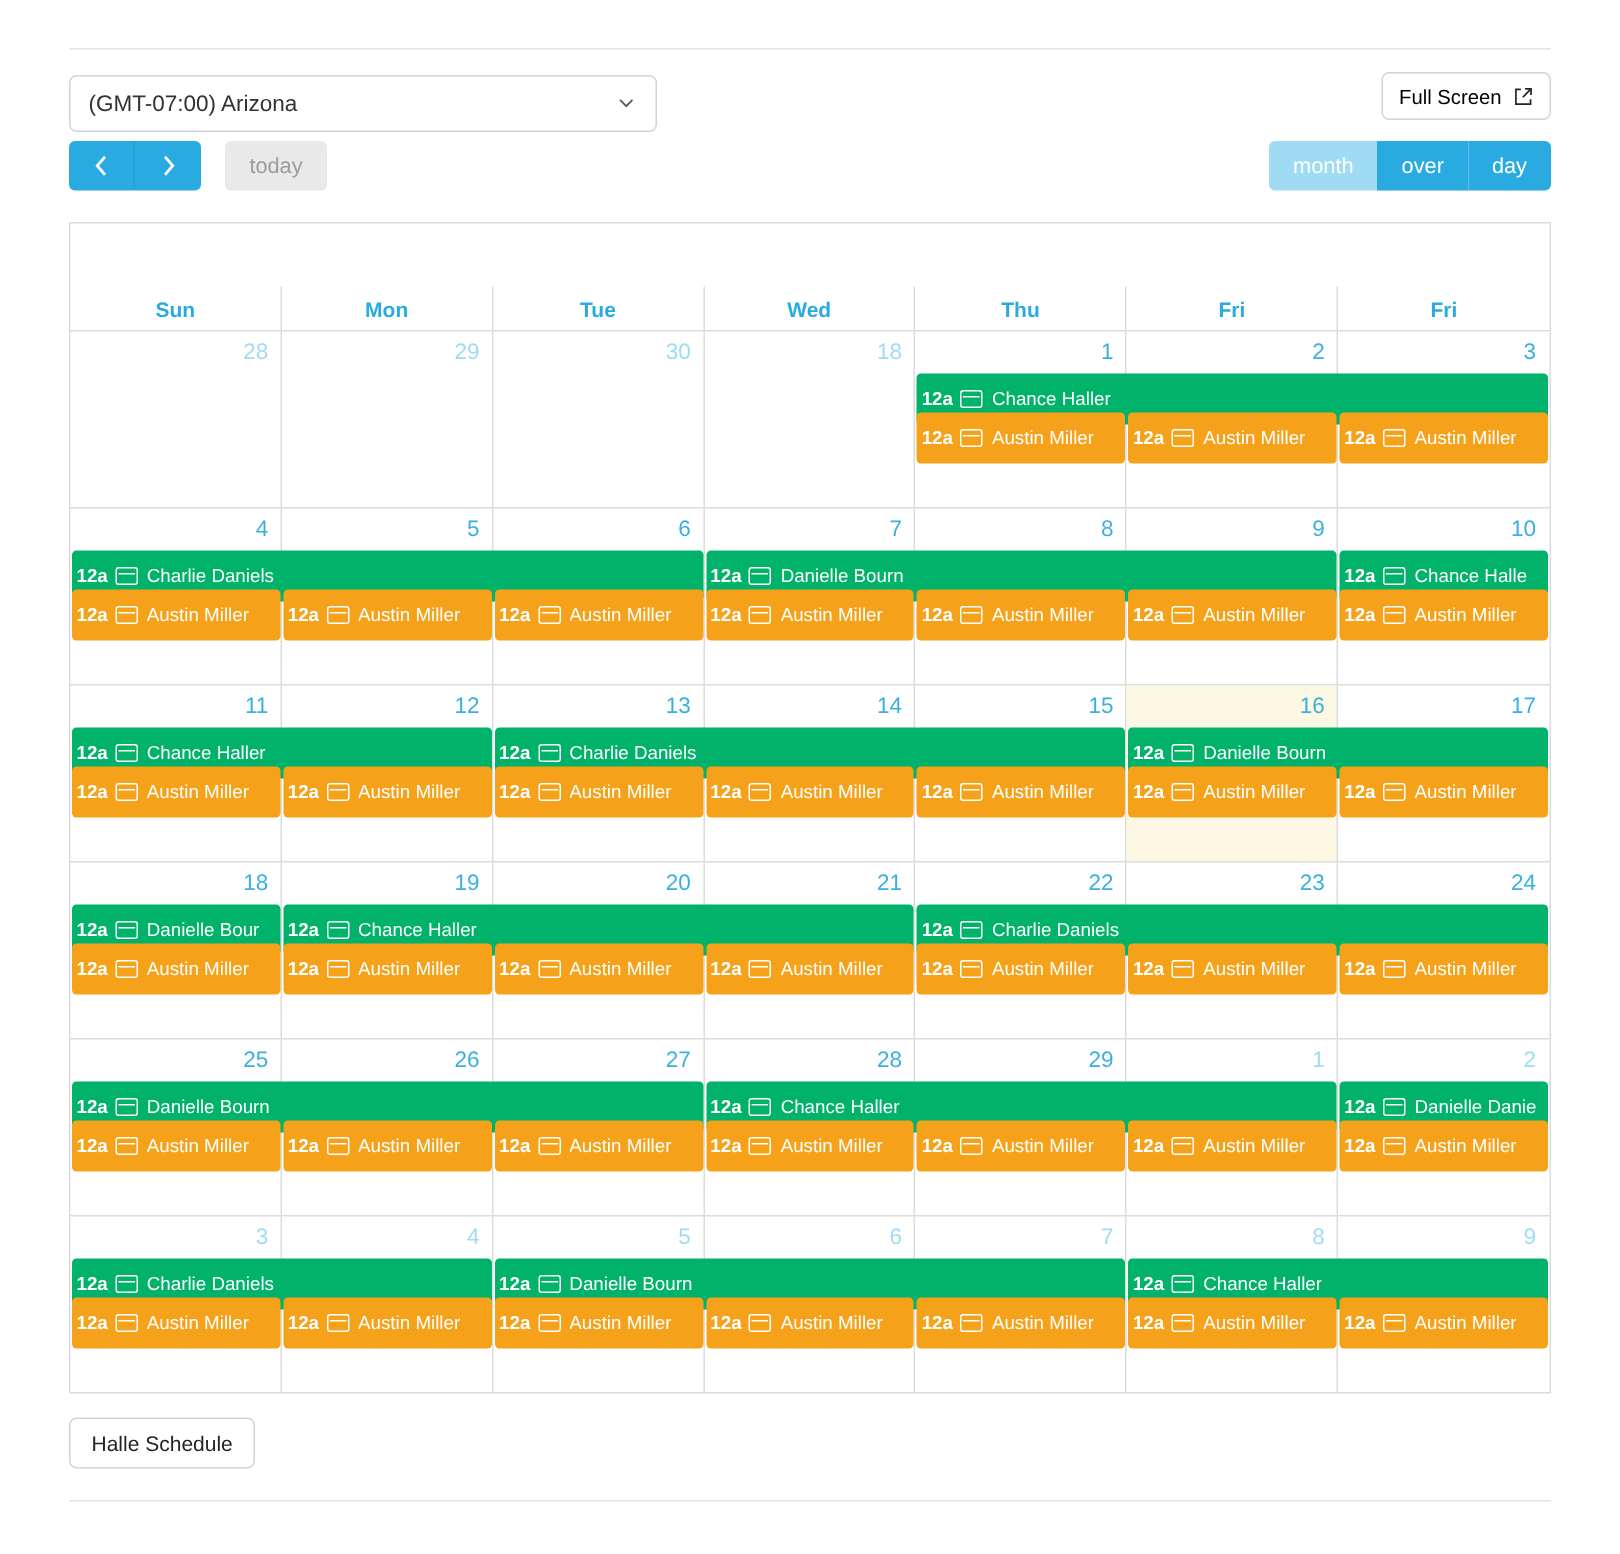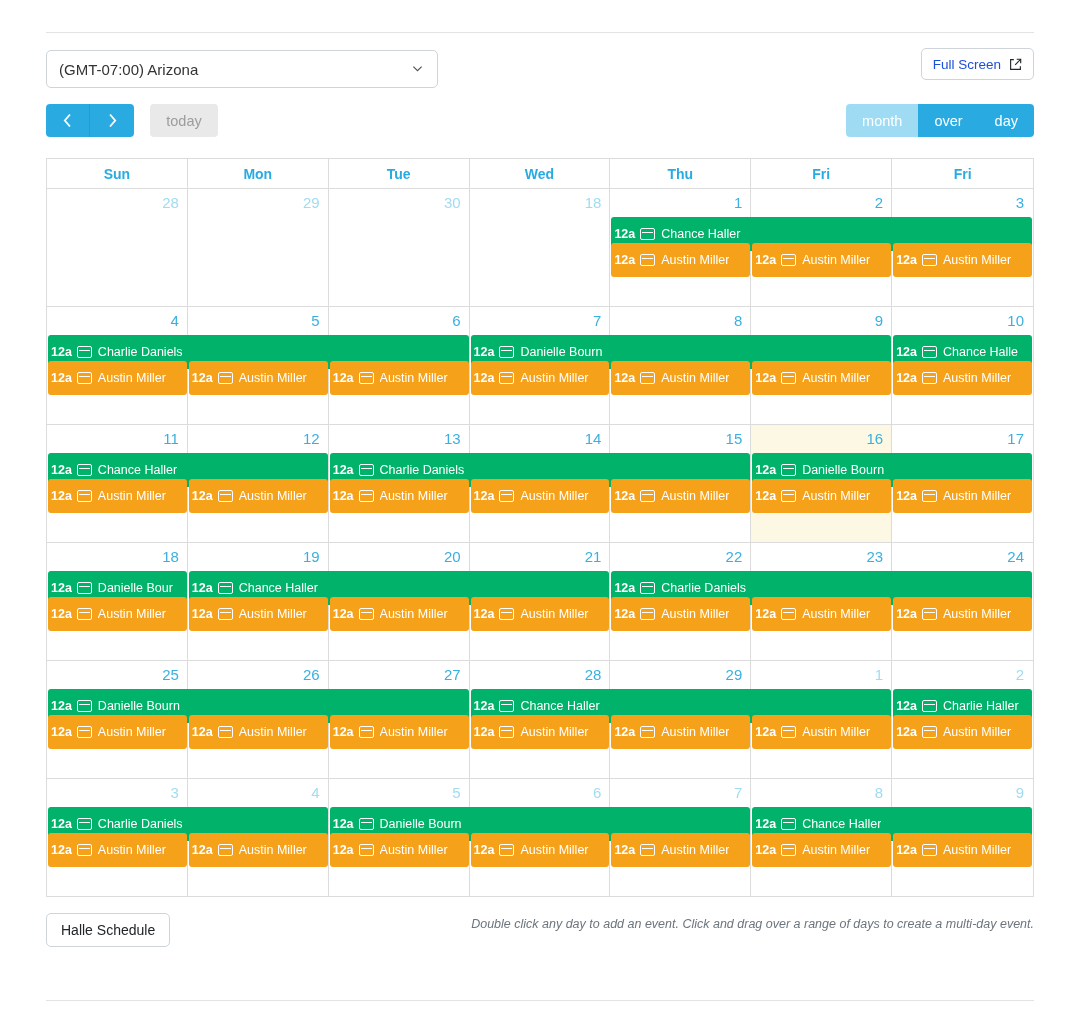--- a/index.html
+++ b/index.html
@@ -76,29 +76,29 @@
     right: 0; top: -2px;
     height: 32px;
     border: 1px solid #ced4da;
     border-radius: 5px;
     background: #fff;
     display: flex;
     align-items: center;
     gap: 8px;
     padding: 0 11px;
     font-size: 13.5px;
-    color: #1d4ed8;
+    color: #000000;
     box-sizing: border-box;
   }
 
   
   .toolbar {
     position: relative;
     height: 46px;
-    margin-top: 14px;
+    margin-top: 4px;
   }
   .nav-group {
     position: absolute;
     left: 0; top: 0;
     display: flex;
   }
   .nav-btn {
     width: 44px;
     height: 33px;
     background: #29abe2;
@@ -159,20 +159,21 @@
   .cal {
     margin-top: 8px;
     border: 1px solid #dcdcdc;
     border-bottom: none;
     box-sizing: border-box;
   }
   .cal-head {
     display: grid;
     grid-template-columns: repeat(7, 1fr);
     border-bottom: 1px solid #dcdcdc;
+    margin-top: 42px;
   }
   .cal-head div {
     text-align: center;
     font-size: 14px;
     font-weight: bold;
     color: #29abe2;
     padding: 7px 0 6px;
     border-right: 1px solid #dcdcdc;
     box-sizing: border-box;
   }
@@ -644,21 +645,21 @@
                   <span class="nm">Danielle Bourn</span>
                 </div>
                 <div class="ev green" style="left: calc(42.8571% + 1px); width: calc(42.8571% - 2px);">
                   <span class="t">12a</span>
                   <span class="ico"></span>
                   <span class="nm">Chance Haller</span>
                 </div>
                 <div class="ev green" style="left: calc(85.7143% + 1px); width: calc(14.2857% - 2px);">
                   <span class="t">12a</span>
                   <span class="ico"></span>
-                  <span class="nm">Charlie Haller</span>
+                  <span class="nm">Danielle Danie</span>
                 </div>
               </div>
               <div class="ev-row">
                 <div class="ev orange" style="left: calc(0% + 1px); width: calc(14.2857% - 2px);">
                   <span class="t">12a</span>
                   <span class="ico"></span>
                   <span class="nm">Austin Miller</span>
                 </div>
                 <div class="ev orange" style="left: calc(14.2857% + 1px); width: calc(14.2857% - 2px);">
                   <span class="t">12a</span>
@@ -767,19 +768,18 @@
                   <span class="nm">Austin Miller</span>
                 </div>
               </div>
             </div>
           </div>
         </div>
     </div>
 
     <div class="footer">
       <button class="flush-btn">Halle Schedule</button>
-      <div class="hint">Double click any day to add an event. Click and drag over a range of days to create a multi-day event.</div>
     </div>
 
   </div>
 
   <div class="bottom-rule"></div>
 </div>
 
 </body></html>

